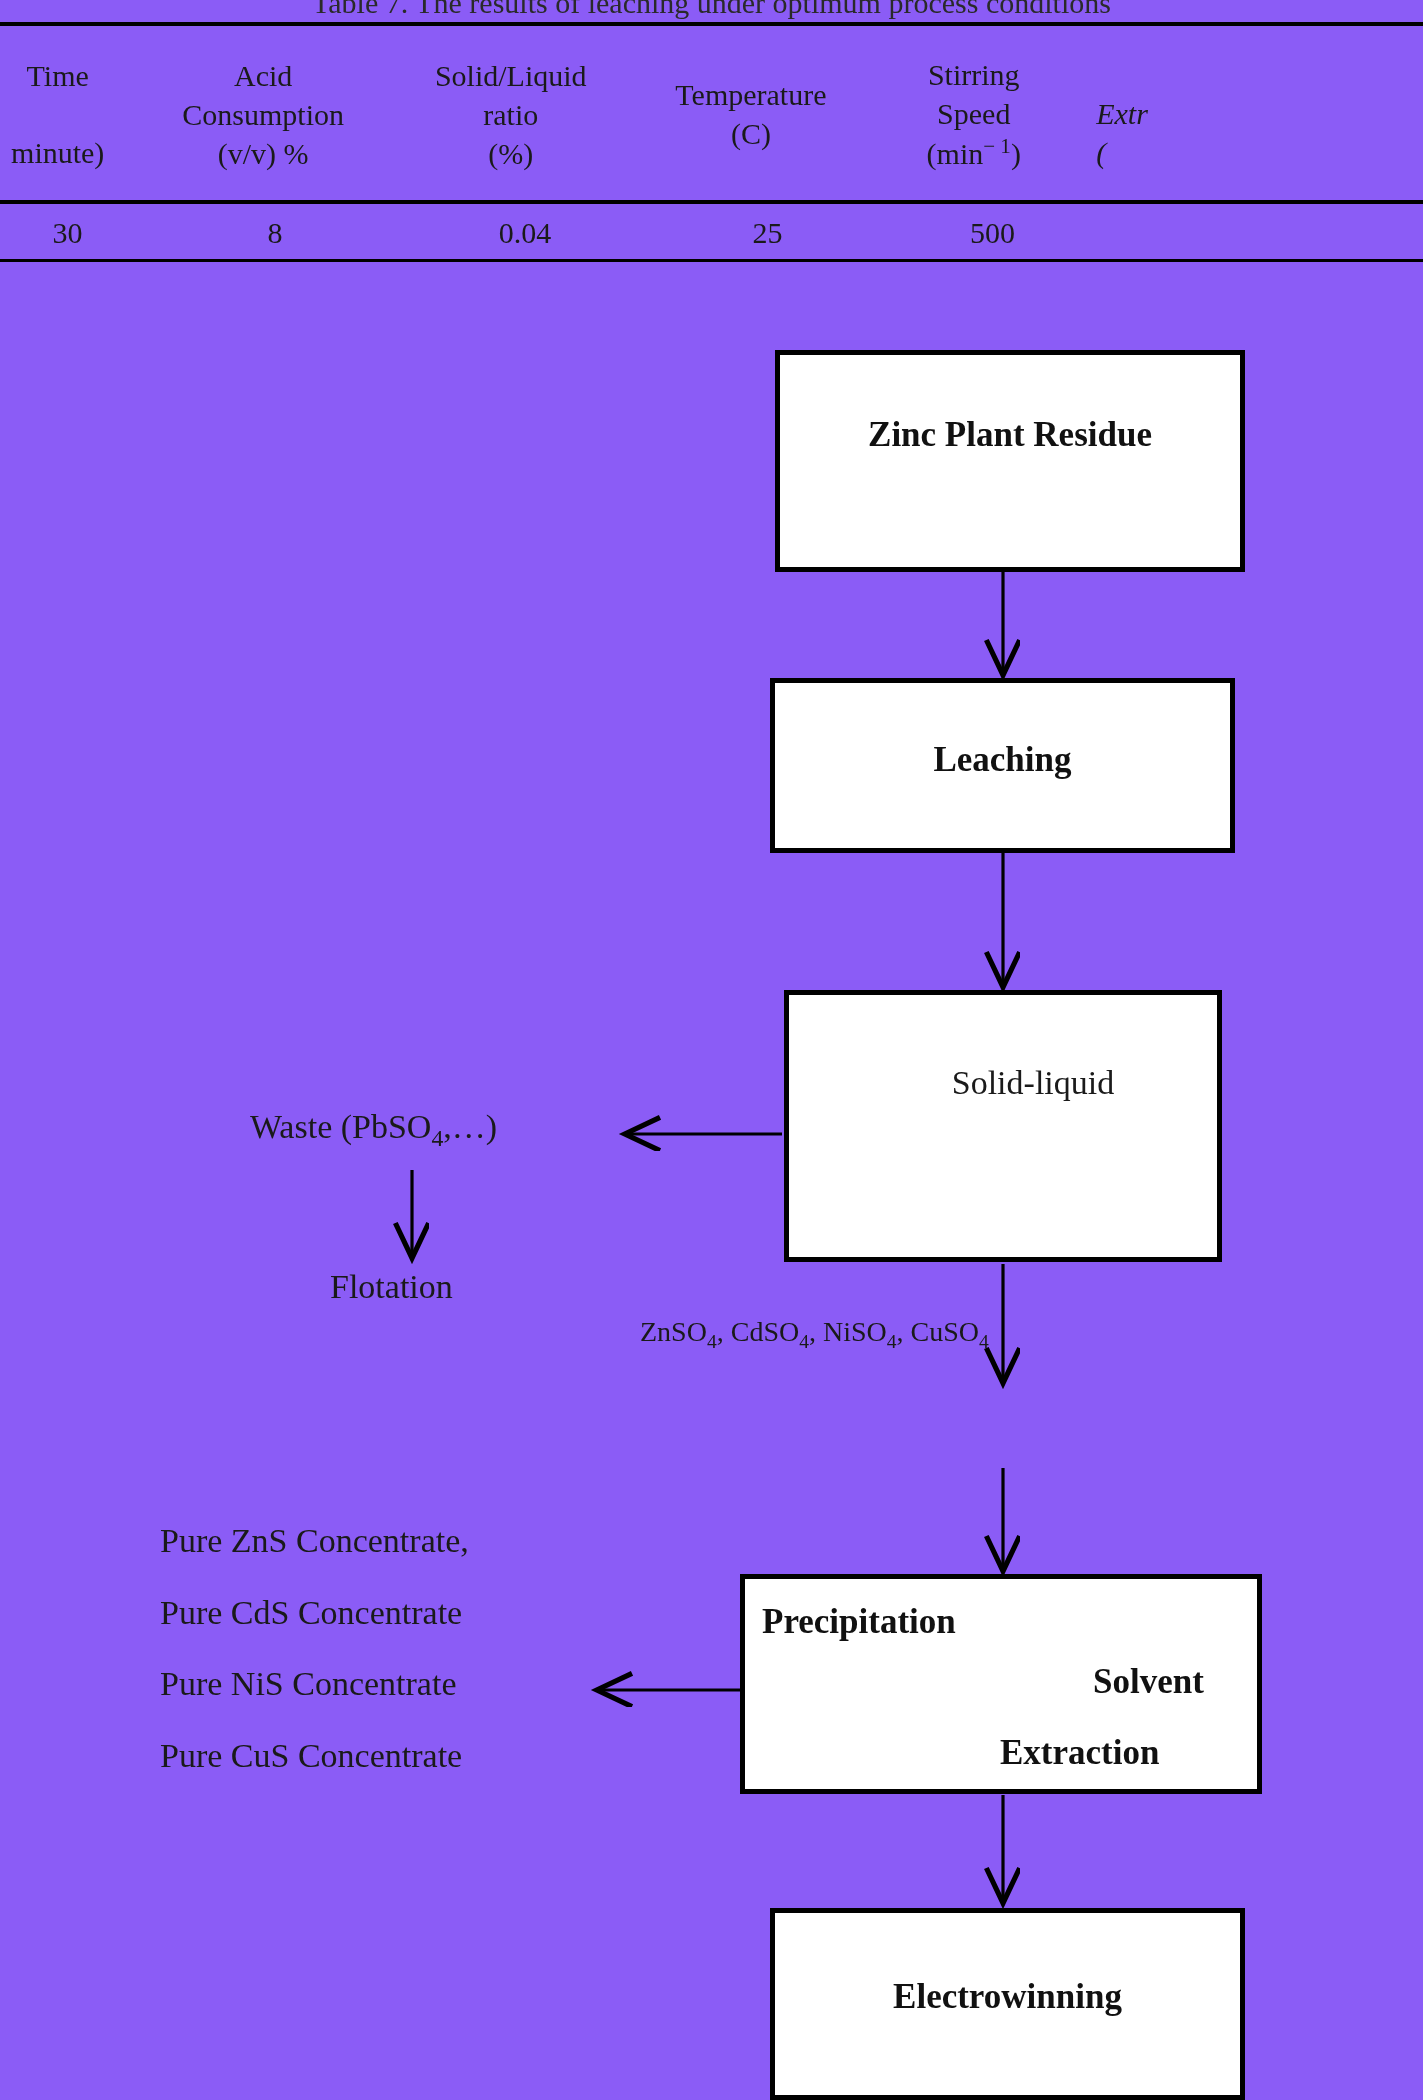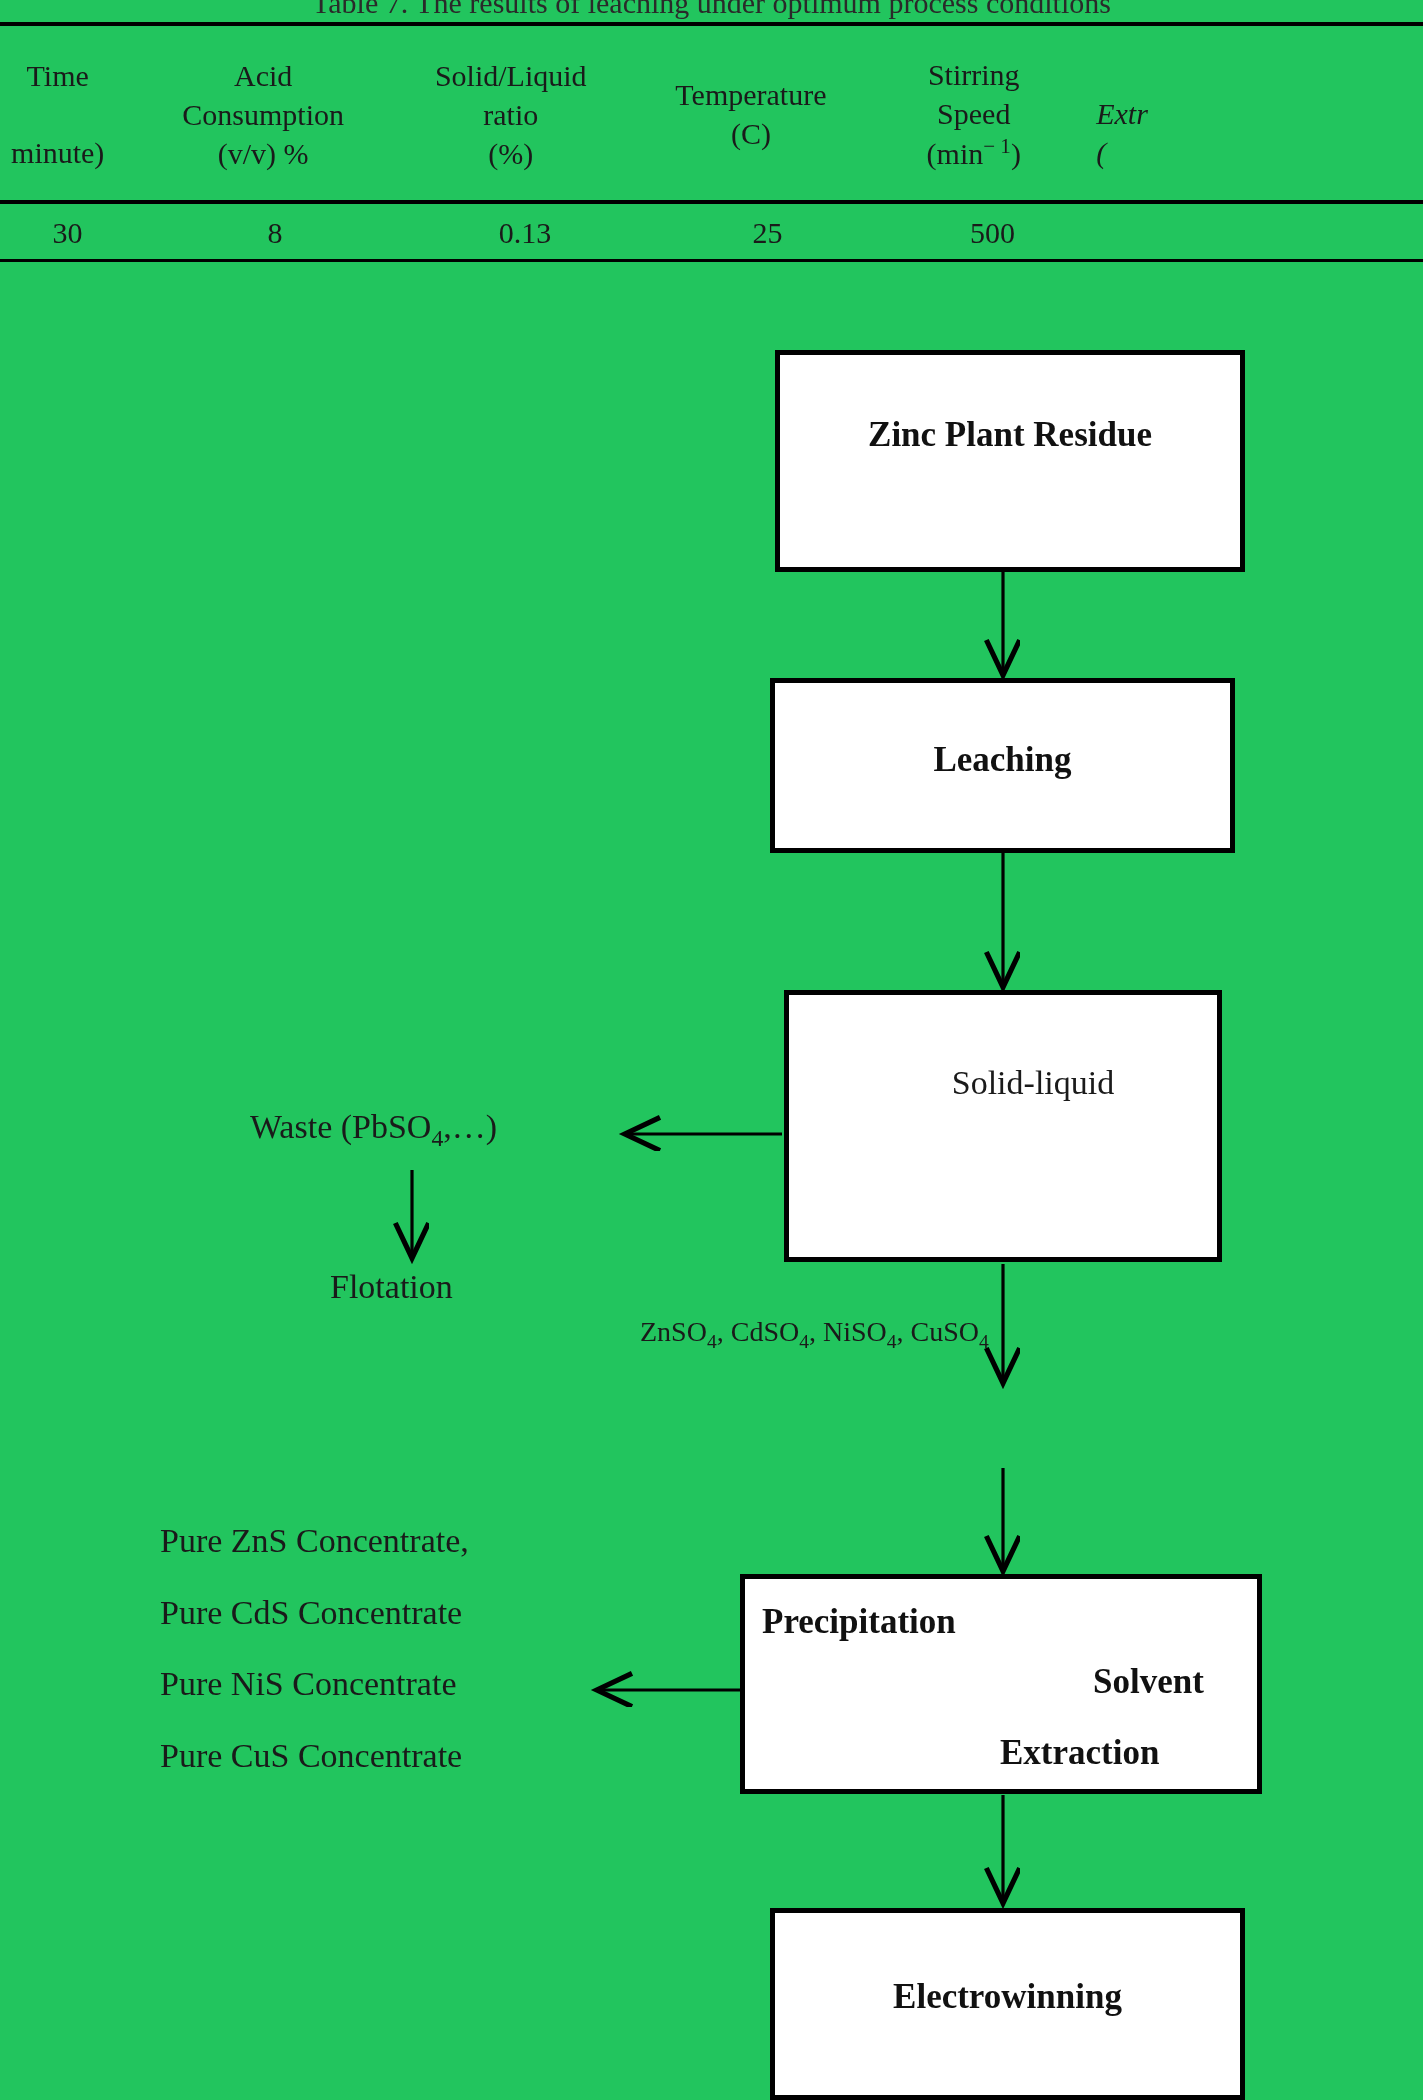--- a/index.html
+++ b/index.html
@@ -8,21 +8,21 @@
     background: #ffffff;
   }
   body {
     font-family: "Liberation Serif", "DejaVu Serif", serif;
     color: #111111;
   }
   #page {
     position: relative;
     width: 1423px;
     height: 2100px;
-    background: #22c55e;
+    background: #8b5cf6;
     overflow: hidden;
   }
 
   
   .table-title {
     position: absolute;
     top: -14px;
     left: 0;
     width: 1423px;
     text-align: center;
@@ -162,21 +162,21 @@
       <div>Extr</div>
       <div>(</div>
     </div>
   </div>
 
   <div class="rule mid"></div>
 
   <div class="trow">
     <div class="td td-time">30</div>
     <div class="td td-acid">8</div>
-    <div class="td td-sl">0.13</div>
+    <div class="td td-sl">0.04</div>
     <div class="td td-temp">25</div>
     <div class="td td-stir">500</div>
   </div>
 
   <div class="rule bottom"></div>
 
   <svg class="overlay" viewBox="0 0 1423 2100">
     <defs>
       <marker id="ah" markerWidth="14" markerHeight="14" refX="11" refY="5.2" orient="auto" markerUnits="strokeWidth">
         <path d="M1,0 L12,5.2 L1,10.4" fill="none" stroke="#000" stroke-width="1.6"></path>

